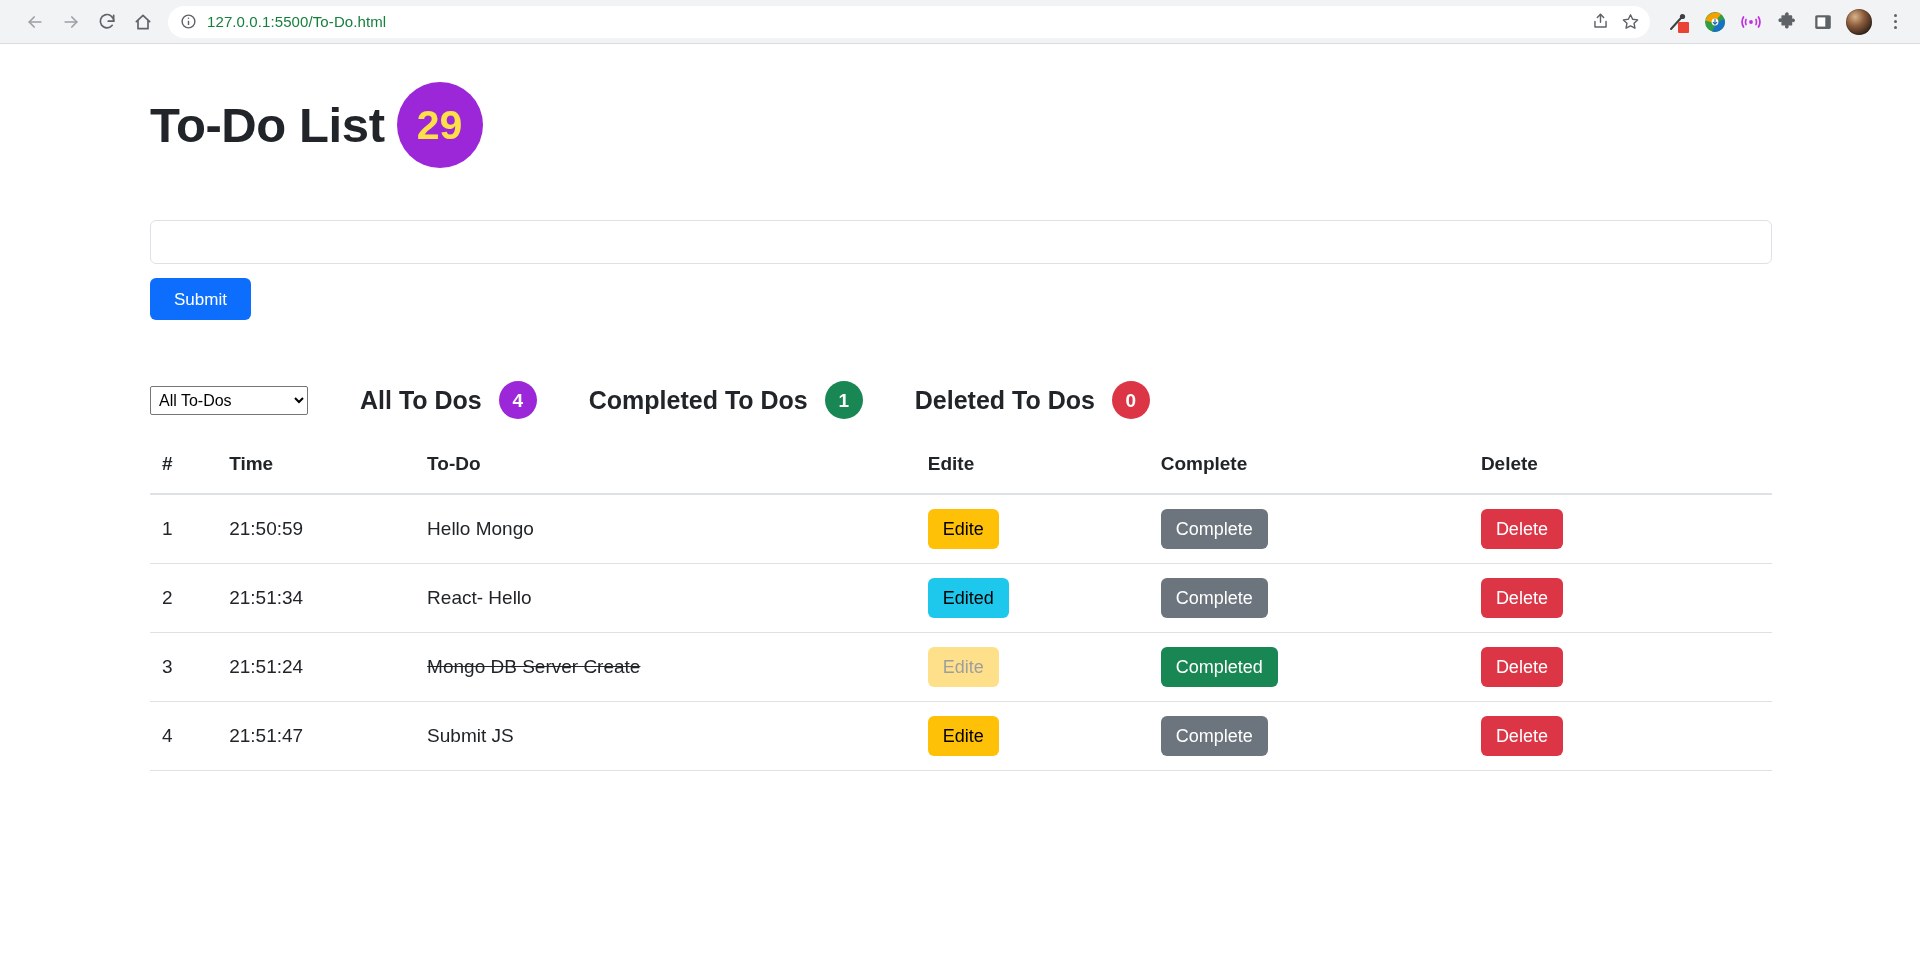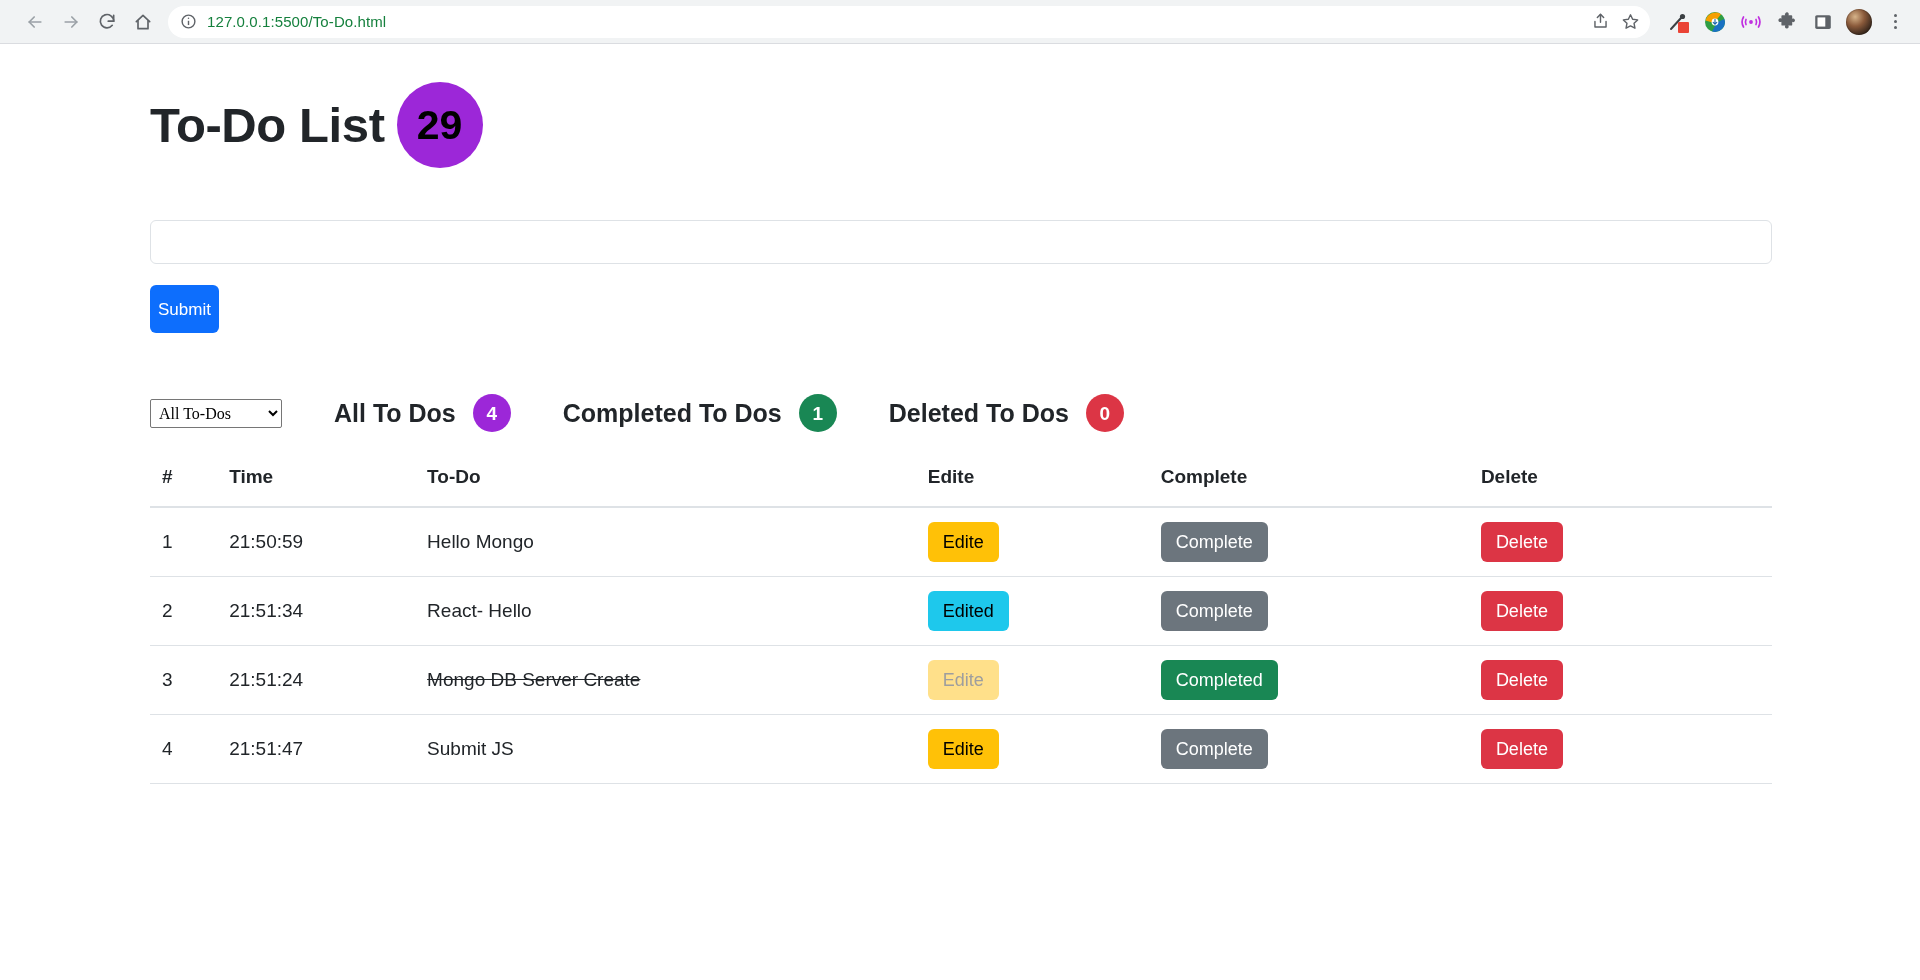--- a/index.html
+++ b/index.html
@@ -94,62 +94,62 @@
     color: #212529;
     letter-spacing: -0.4px;
     line-height: 1;
   }
   .title-badge {
     width: 86px; height: 86px;
     border-radius: 50%;
     display: flex; align-items: center; justify-content: center;
     font-size: 41px;
     font-weight: 600;
-    color: #000000;
+    color: #fde047;
     line-height: 1;
   }
 
   .todo-input {
     display: block;
     width: 1622px;
     height: 44px;
     border: 1px solid #dee2e6;
     border-radius: 6px;
     background: #fff;
     font-size: 16px;
     font-family: "Liberation Sans", sans-serif;
     color: #212529;
     padding: 6px 12px;
     outline: none;
   }
 
   .submit-btn {
-    margin-top: 21px;
-    height: 48px;
-    padding: 0 8px;
+    margin-top: 14px;
+    height: 42px;
+    padding: 0 24px;
     border: none;
     border-radius: 6px;
     color: #fff;
     font-size: 17px;
     font-family: "Liberation Sans", sans-serif;
     line-height: 1;
     cursor: pointer;
   }
 
   .filter-row {
     display: flex;
     align-items: center;
     margin-top: 61px;
     gap: 0;
   }
   .filter-select {
-    width: 132px;
+    width: 158px;
     height: 29px;
     font-size: 16px;
-    font-family: Liberation Serif, serif;
+    font-family: Liberation Sans, sans-serif;
     color: #000;
     background: #fff;
     border: 1px solid #767676;
     border-radius: 2px;
     padding: 0 4px;
   }
   .filter-item {
     display: flex;
     align-items: center;
     gap: 17px;

